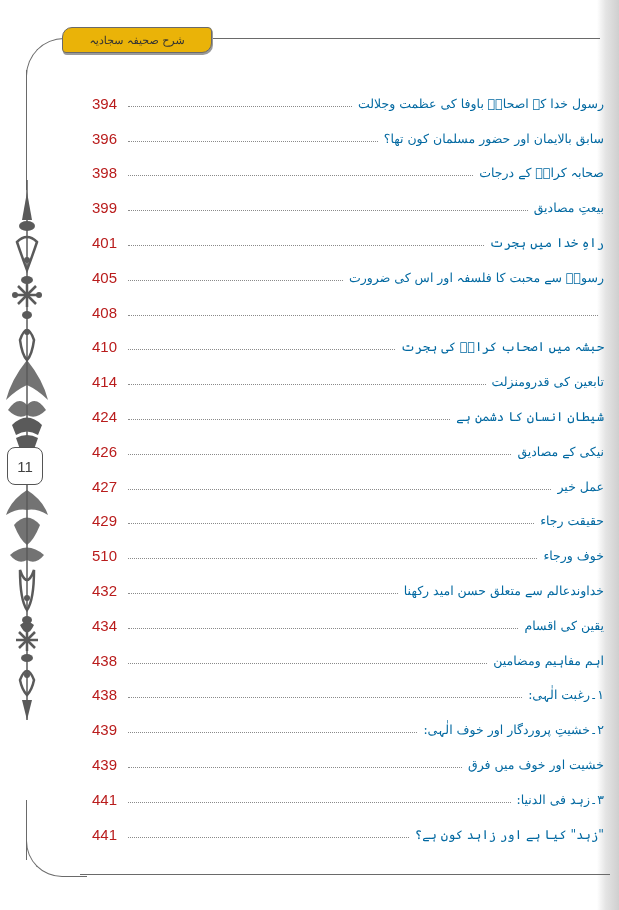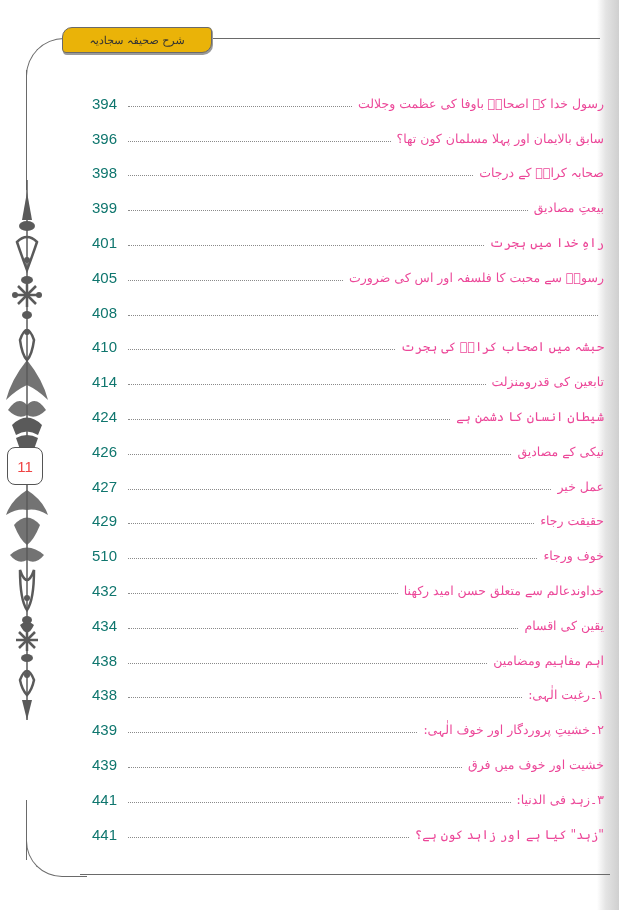--- a/index.html
+++ b/index.html
@@ -49,39 +49,39 @@
       direction: rtl;
     }
     .ornament {
       position: absolute; left: 6px; top: 180px; width: 56px; height: 540px;
     }
     .page-num-box {
       position: absolute; left: 7px; top: 447px; width: 34px; height: 36px;
       border: 1.5px solid #555; border-radius: 8px;
       background: #fff;
       display: flex; align-items: center; justify-content: center;
-      font-family: "Liberation Sans", sans-serif; font-size: 15px; color: #ef4444;
+      font-family: "Liberation Sans", sans-serif; font-size: 15px; color: #404040;
     }
     .toc {
       position: absolute; left: 92px; top: 86px; width: 512px;
     }
     .toc-row {
       height: 34.8px; display: flex; align-items: center;
       direction: ltr;
     }
     .toc-page {
-      font-family: "Liberation Sans", sans-serif; font-size: 15px; color: #0f766e;
+      font-family: "Liberation Sans", sans-serif; font-size: 15px; color: #b91c1c;
       width: 32px; flex: none; text-align: left;
     }
     .toc-dots {
       flex: 1; height: 0; border-bottom: 1.5px dotted #8a8a8a; margin: 6px 6px 0 4px;
       align-self: center;
     }
     .toc-title {
-      font-family: "DejaVu Serif", serif; font-size: 12.5px; color: #ec4899;
+      font-family: "DejaVu Serif", serif; font-size: 12.5px; color: #0369a1;
       direction: rtl; white-space: nowrap; flex: none; text-align: right;
     }
   </style>
 </head>
 <body>
 
 <div class="gutter"></div>
 
 <div class="frame-top"></div>
 <div class="frame-curve-tl"></div>
@@ -143,21 +143,21 @@
 
 <div class="toc">
   <div class="toc-row">
       <span class="toc-page">394</span>
       <span class="toc-dots"></span>
       <span class="toc-title">رسول خدا کے اصحابؓ باوفا کی عظمت وجلالت</span>
     </div>
   <div class="toc-row">
       <span class="toc-page">396</span>
       <span class="toc-dots"></span>
-      <span class="toc-title">سابق بالایمان اور پہلا مسلمان کون تھا؟</span>
+      <span class="toc-title">سابق بالایمان اور حضور مسلمان کون تھا؟</span>
     </div>
   <div class="toc-row">
       <span class="toc-page">398</span>
       <span class="toc-dots"></span>
       <span class="toc-title">صحابہ کرامؓ کے درجات</span>
     </div>
   <div class="toc-row">
       <span class="toc-page">399</span>
       <span class="toc-dots"></span>
       <span class="toc-title">بیعتِ مصادیق</span>

